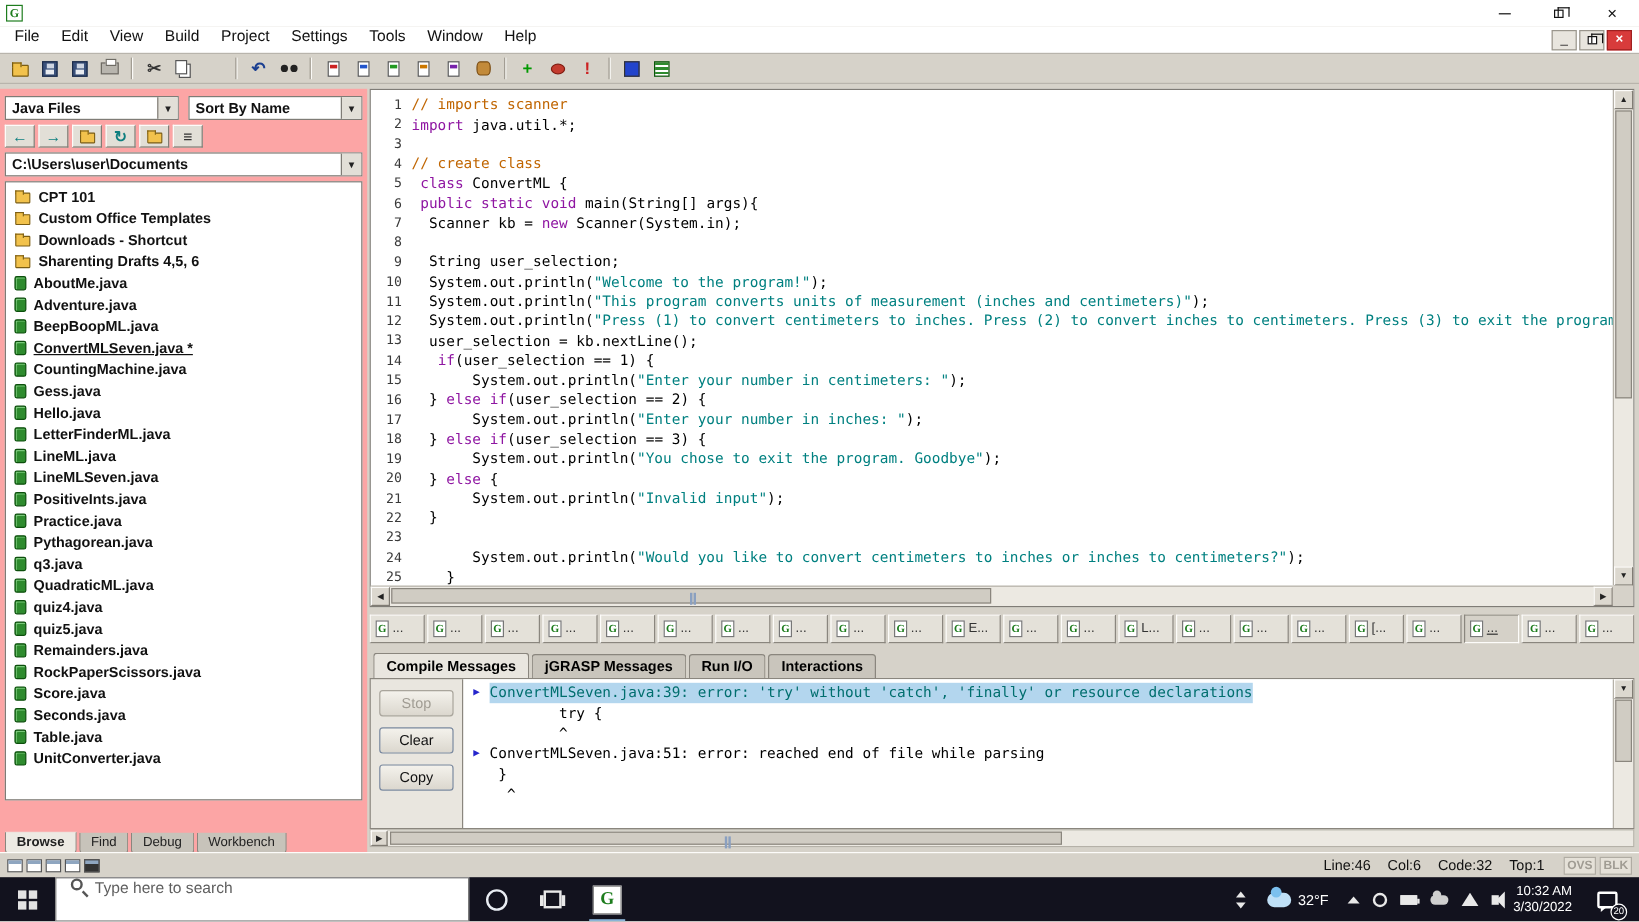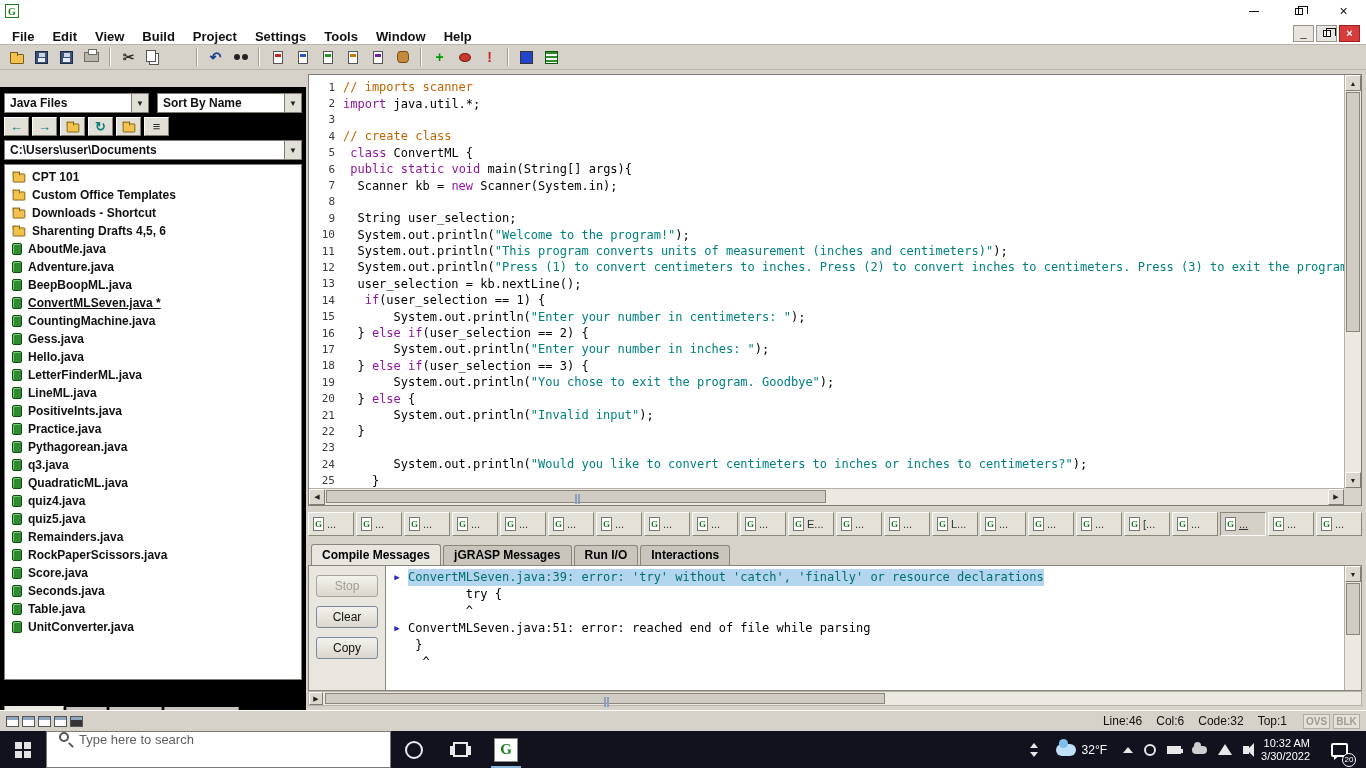--- a/index.html
+++ b/index.html
@@ -11,21 +11,21 @@
   .titlebar { position:absolute; left:0; top:0; width:1366px; height:22px; background:#fff; display:flex; align-items:center; gap:6px; padding-left:5px; font-size:12px; color:#111; }
   .app-icon { width:14px; height:14px; border:1px solid #1e7d1e; color:#1e7d1e; font:bold 10px "Liberation Serif",serif; display:flex; align-items:center; justify-content:center; background:#fff; }
   .win-controls { margin-left:auto; display:flex; height:100%; }
   .win-ctl { width:45px; height:100%; display:flex; align-items:center; justify-content:center; color:#111; font-size:14px; }
   .min-glyph { display:block; width:10px; height:1px; background:#111; }
   .restore-glyph { display:block; width:8px; height:7px; border:1px solid #111; position:relative; background:#fff; }
   .restore-glyph::before { content:''; position:absolute; top:-3px; left:2px; width:8px; height:7px; border:1px solid #111; border-bottom:none; }
 
   
   .menubar { position:absolute; left:0; top:22px; width:1366px; height:23px; background:#fff; border-bottom:1px solid #b8b4ac; display:flex; align-items:center; padding:0 3px; font-size:13px; color:#111; }
-  .menu-items { display:flex; height:100%; align-items:flex-end;font-weight:bold; }
+  .menu-items { display:flex; height:100%; align-items:flex-start; }
   .menu-item { padding:0 9px; }
   .mdi-controls { margin-left:auto; display:flex; gap:2px; padding-right:3px; }
   .mdi-btn { width:21px; height:17px; display:flex; align-items:center; justify-content:center; background:#e8e5de; border:1px solid #9a968d; font-size:11px; color:#222; }
   .mdi-btn.close { background:#d83b3b; border-color:#a02020; color:#fff; font-weight:bold; }
 
   
   .toolbar { position:absolute; left:0; top:45px; width:1366px; height:25px; background:#d6d2c9; border-bottom:1px solid #b8b4ac; display:flex; align-items:center; padding:0 5px; gap:2px; }
   .tb-btn { width:23px; height:21px; display:flex; align-items:center; justify-content:center; }
   .tb-sep { width:2px; height:18px; border-left:1px solid #a29d93; border-right:1px solid #fbfaf7; margin:0 4px; }
   .tb-glyph { font-size:14px; font-weight:bold; line-height:1; }
@@ -41,21 +41,21 @@
   .shape-binoc::before, .shape-binoc::after { content:''; position:absolute; top:0; width:6px; height:6px; background:#222; border-radius:50%; }
   .shape-binoc::before { left:0; } .shape-binoc::after { right:0; }
   .shape-page { width:10px; height:13px; background:#fff; border:1px solid #555; position:relative; display:inline-block; }
   .shape-page i { position:absolute; left:1px; right:1px; top:2px; height:3px; display:block; }
   .shape-barrel { width:12px; height:12px; background:#c28a3a; border:1px solid #7a4c12; border-radius:3px/5px; display:inline-block; }
   .shape-bug { width:12px; height:9px; background:#c43b2e; border:1px solid #801d12; border-radius:50%; display:inline-block; }
   .tb-square { width:13px; height:13px; border:1px solid #333; display:inline-block; }
   .tb-square2 { width:13px; height:13px; border:1px solid #0a570a; background:repeating-linear-gradient(#2e8b2e 0 2px, #fff 2px 4px); display:inline-block; }
 
   
-  .sidebar { position:absolute; left:0; top:87px; width:306px; height:640px; background:#000000; padding:6px 4px 0 4px; }
+  .sidebar { position:absolute; left:0; top:74px; width:306px; height:640px; background:#fca5a5; padding:6px 4px 0 4px; }
   .combo-row { display:flex; gap:8px; }
   .combo { flex:1; height:20px; background:#fff; border:1px solid #7f7c76; display:flex; align-items:center; font-size:12px; font-weight:bold; color:#111; padding-left:5px; position:relative; }
   .combo .arrow { position:absolute; right:0; top:0; bottom:0; width:17px; background:#e2dfd7; border-left:1px solid #7f7c76; display:flex; align-items:center; justify-content:center; font-size:8px; color:#222; }
   .nav-row { margin-top:4px; display:flex; gap:3px; }
   .nav-btn { width:25px; height:19px; background:#e2dfd7; border:1px solid; border-color:#fdfcfa #807c74 #807c74 #fdfcfa; display:flex; align-items:center; justify-content:center; }
   .nav-glyph { font-size:13px; font-weight:bold; line-height:1; }
   .path-combo { margin-top:4px; }
   .file-tree { margin-top:4px; height:516px; background:#fff; border:1px solid #7f7c76; overflow:hidden; padding-top:3px; }
   .tree-row { height:18px; display:flex; align-items:center; gap:6px; padding-left:7px; }
   .shape-folder.sm { transform:scale(.9); margin-top:2px; }
@@ -369,20 +369,24 @@
         <div class="tree-row">
           <span class="java-icon"></span>
           <span class="tree-label">LetterFinderML.java</span>
         </div>
         <div class="tree-row">
           <span class="java-icon"></span>
           <span class="tree-label">LineML.java</span>
         </div>
         <div class="tree-row">
           <span class="java-icon"></span>
+          <span class="tree-label">LineMLSeven.java</span>
+        </div>
+        <div class="tree-row">
+          <span class="java-icon"></span>
           <span class="tree-label">PositiveInts.java</span>
         </div>
         <div class="tree-row">
           <span class="java-icon"></span>
           <span class="tree-label">Practice.java</span>
         </div>
         <div class="tree-row">
           <span class="java-icon"></span>
           <span class="tree-label">Pythagorean.java</span>
         </div>

